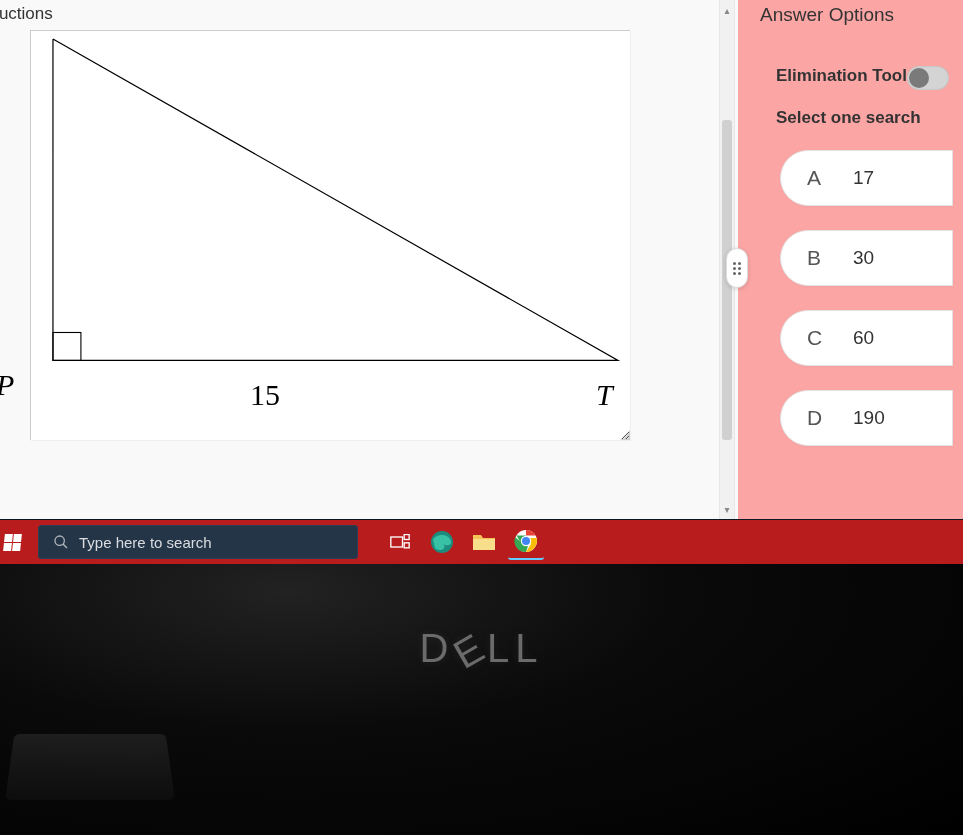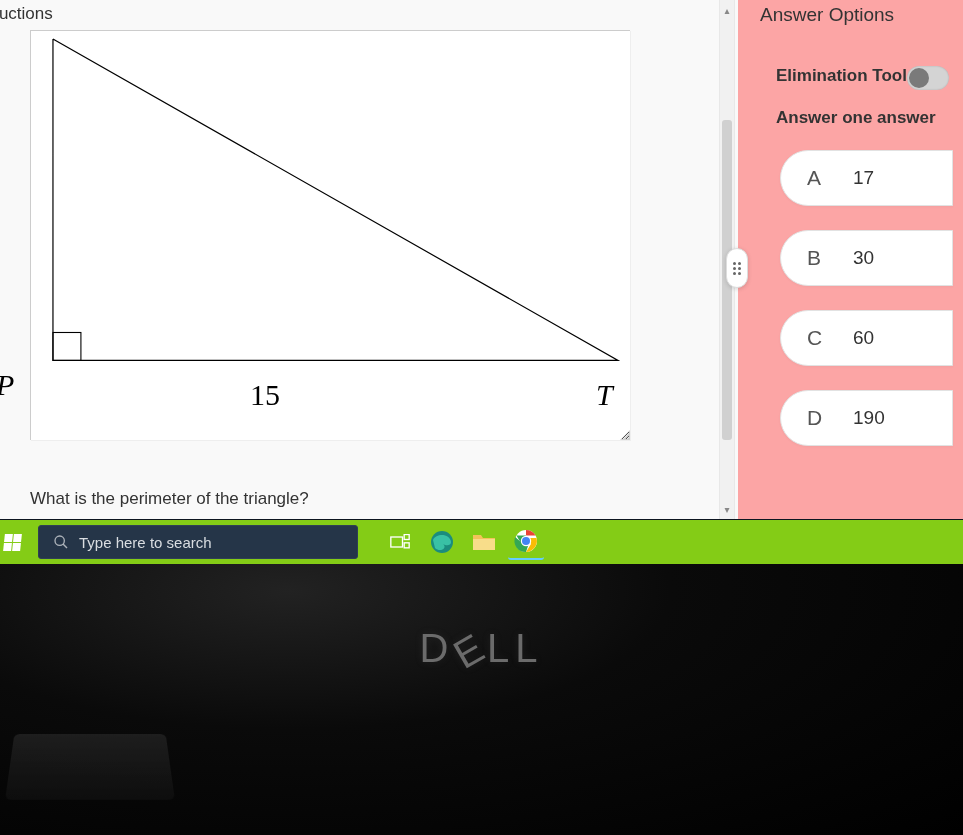--- a/index.html
+++ b/index.html
@@ -31,21 +31,21 @@
   .ans-header { font-size: 19px; color: #333; padding: 4px 0 30px 2px; }
   .tool-row { display:flex; align-items:flex-start; font-size:17px; color:#333; padding: 10px 0 18px 18px; font-weight:600;}
   .toggle { width:42px; height:24px; background:#d4d4d4; border-radius:14px; position:relative; box-shadow: inset 0 0 2px rgba(0,0,0,.2);}
   .toggle::after { content:""; position:absolute; left:2px; top:2px; width:20px; height:20px; background:#7a7a7a; border-radius:50%;}
   .select-label { font-size:17px; color:#333; padding: 0 0 22px 18px; font-weight:600;}
   .options-col { display:flex; flex-direction:column; gap:24px; padding-left:22px;}
   .option { display:flex; align-items:center; height:56px; background:#fff; border:1px solid #e2e2e2; border-radius:28px 0 0 28px; padding-left:26px; gap:24px; box-shadow: 0 1px 3px rgba(0,0,0,.04);}
   .opt-letter { font-size:21px; color:#555; font-weight:500; width:22px; }
   .opt-value { font-size:19px; color:#333; }
 
-  .taskbar { flex: 0 0 44px; background:#84cc16; display:flex; align-items:center; color:#fff; position:relative; border-top:1px solid #0d1520;}
+  .taskbar { flex: 0 0 44px; background:#b91c1c; display:flex; align-items:center; color:#fff; position:relative; border-top:1px solid #0d1520;}
   .start-btn { width:48px; height:44px; display:flex; align-items:center; justify-content:center; margin-left:-12px;}
   .win-icon { display:grid; grid-template-columns:8px 8px; grid-template-rows:8px 8px; gap:1px; transform: skewX(-6deg);}
   .win-icon span { background:#fff; }
   .search-pill { height:34px; flex:0 0 320px; background:#253548; margin-left:2px; border-radius:3px; display:flex; align-items:center; gap:10px; padding:0 14px; color:#d9dde1; font-size:15px; border:1px solid #2e3f55;}
   .search-pill svg { opacity:.8;}
   .task-icons { display:flex; align-items:center; gap:6px; margin-left:24px;}
   .task-ico { width:36px; height:36px; display:flex; align-items:center; justify-content:center; border-radius:3px;}
   .task-ico.active { border-bottom:2px solid #6cf;}
 
   .below-bar { flex:1; background: radial-gradient(ellipse at 30% 10%, #222 0%, #0a0a0a 40%, #000 100%); position:relative;}
@@ -65,21 +65,20 @@
       <div class="figure-box">
         <svg class="figure-svg" viewBox="0 0 600 410">
           <polyline points="22,8 22,330 588,330 22,8" fill="none" stroke="#000" stroke-width="1.2"></polyline>
           <rect x="22" y="302" width="28" height="28" fill="none" stroke="#000" stroke-width="1.1"></rect>
         </svg>
       </div>
       <span class="vertex-p">P</span>
       <span class="side-label-15">15</span>
       <span class="vertex-t">T</span>
     </div>
-    <div class="question-text">What is the perimeter of the triangle?</div>
   </div>
 
   <div class="divider-col">
     <div class="scroll-track">
       <div class="scroll-up">▴</div>
       <div class="scroll-thumb"></div>
       <div class="scroll-down">▾</div>
     </div>
     <div class="drag-handle">
       <span>
@@ -96,21 +95,21 @@
         </span>
     </div>
   </div>
 
   <div class="right-pane">
     <div class="ans-header">Answer Options</div>
     <div class="tool-row">
       <span>Elimination Tool</span>
       <span class="toggle"></span>
     </div>
-    <div class="select-label">Answer one answer</div>
+    <div class="select-label">Select one search</div>
     <div class="options-col">
       <div class="option">
         <span class="opt-letter">A</span>
         <span class="opt-value">17</span>
       </div>
       <div class="option">
         <span class="opt-letter">B</span>
         <span class="opt-value">30</span>
       </div>
       <div class="option">

